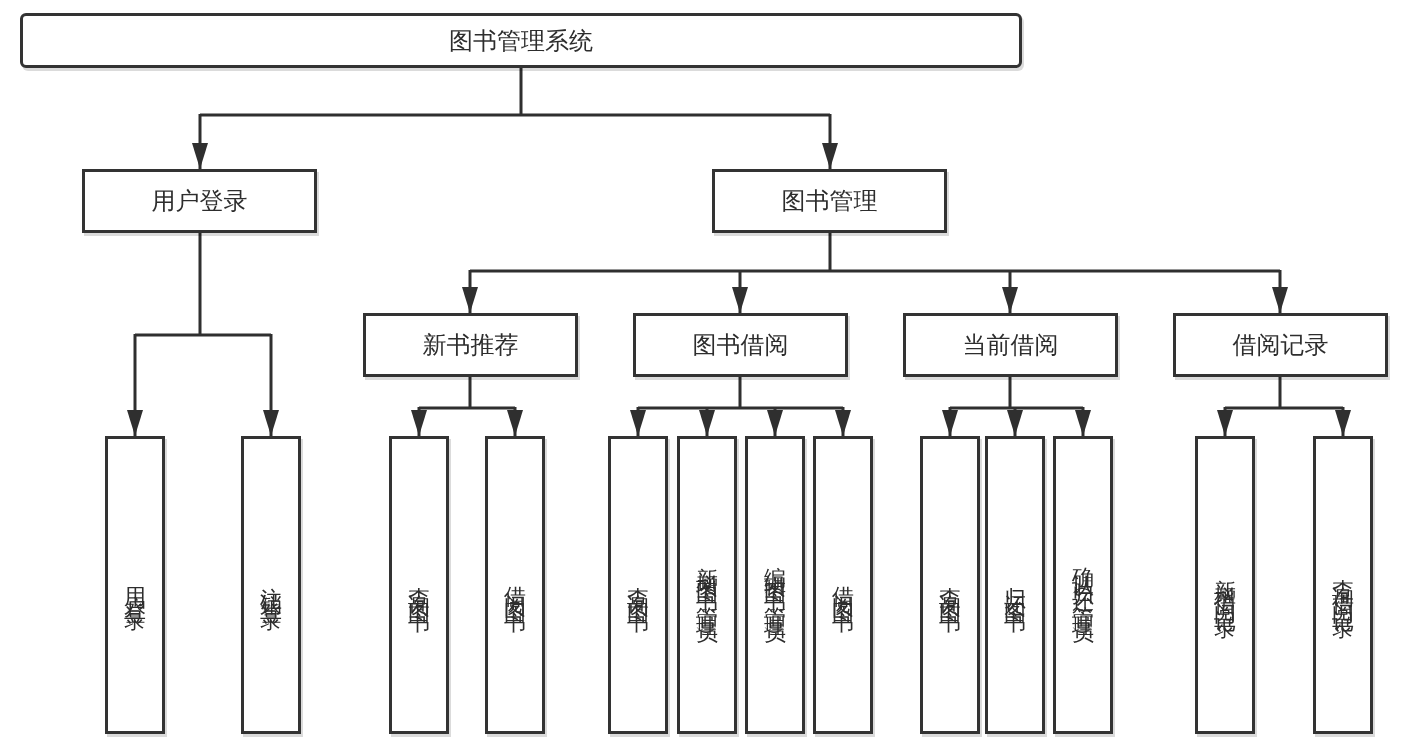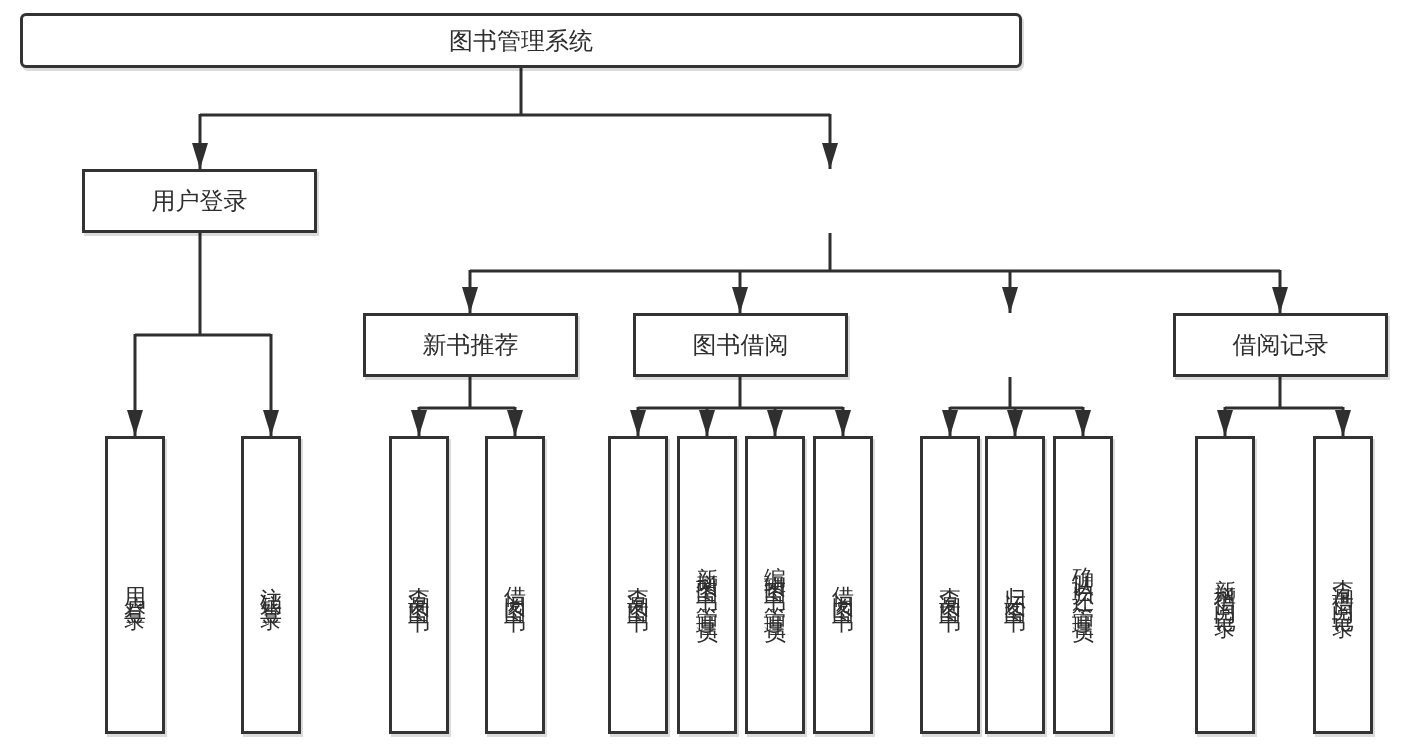--- a/index.html
+++ b/index.html
@@ -93,23 +93,25 @@
 
       <path d="M1280,377 V408 M1225,408 H1343"></path>
       <line x1="1225" y1="407" x2="1225" y2="436" marker-end="url(#arw)"></line>
       <line x1="1343" y1="407" x2="1343" y2="436" marker-end="url(#arw)"></line>
     </g>
   </svg>
 
   <div class="box" style="left:20px; top:13px; width:1002px; height:55px;border-radius:6px;">图书管理系统</div>
 
   <div class="box" style="left:82px; top:169px; width:235px; height:64px;">用户登录</div>
+  <div class="box" style="left:712px; top:169px; width:235px; height:64px;">图书管理</div>
 
   <div class="box" style="left:363px; top:313px; width:215px; height:64px;">新书推荐</div>
   <div class="box" style="left:633px; top:313px; width:215px; height:64px;">图书借阅</div>
+  <div class="box" style="left:903px; top:313px; width:215px; height:64px;">当前借阅</div>
   <div class="box" style="left:1173px; top:313px; width:215px; height:64px;">借阅记录</div>
 
   <div class="box v" style="left:105px; top:436px; width:60px; height:298px;">用户登录</div>
   <div class="box v" style="left:241px; top:436px; width:60px; height:298px;">注销登录</div>
 
   <div class="box v" style="left:389px; top:436px; width:60px; height:298px;">查询图书</div>
   <div class="box v" style="left:485px; top:436px; width:60px; height:298px;">借阅图书</div>
 
   <div class="box v" style="left:608px; top:436px; width:60px; height:298px;">查询图书</div>
   <div class="box v" style="left:677px; top:436px; width:60px; height:298px;">新增图书（管理员）</div>

